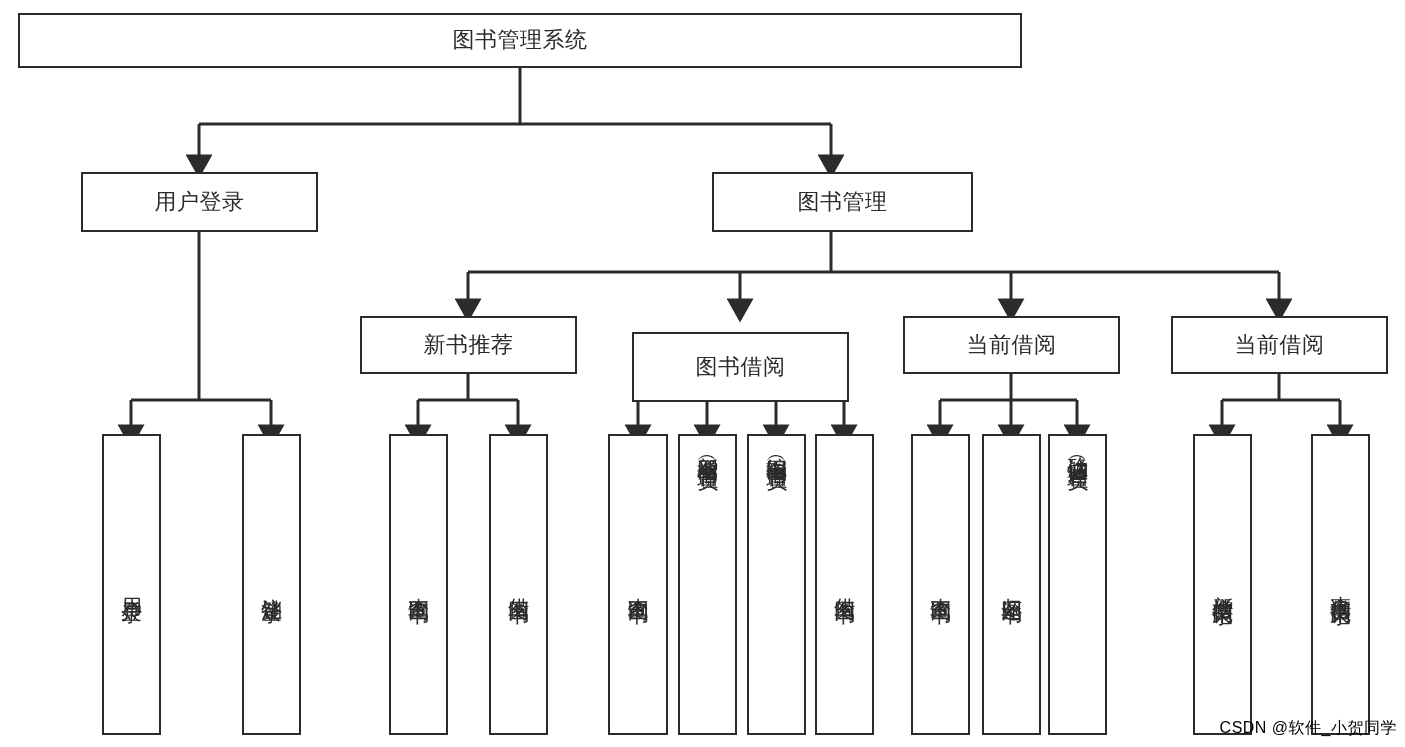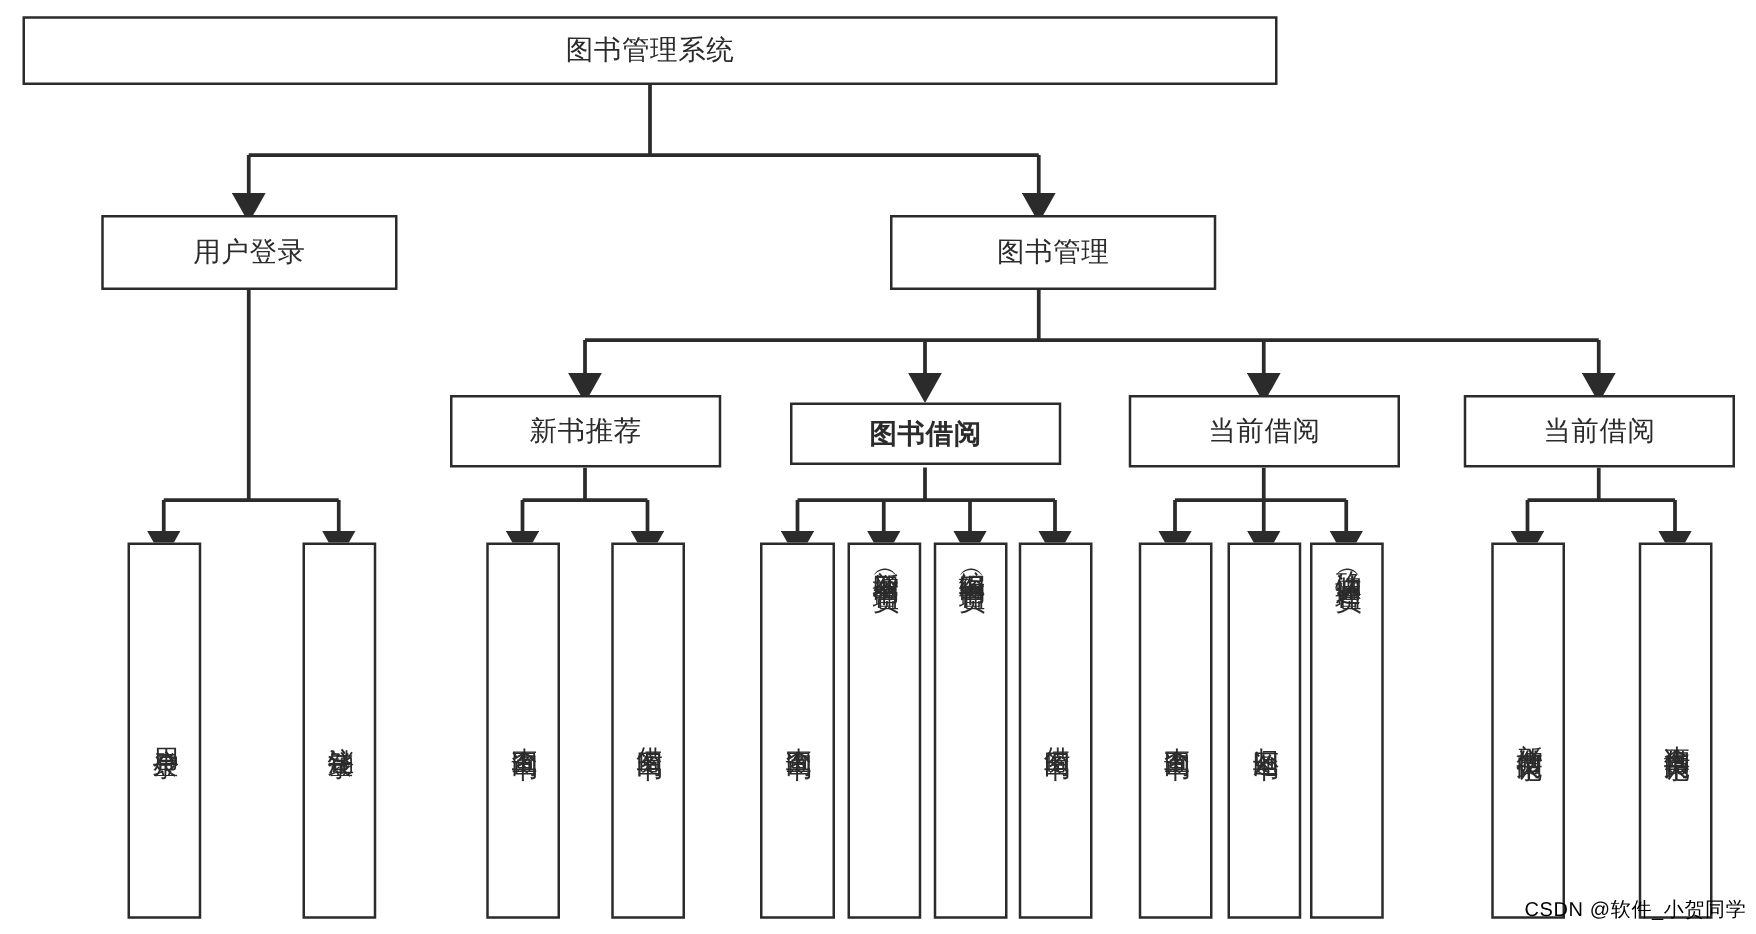--- a/index.html
+++ b/index.html
@@ -140,21 +140,21 @@
   </div>
 
   <div class="node horiz" style="left:712px; top:172px; width:261px; height:60px;">
     <span>图书管理</span>
   </div>
 
   <div class="node horiz" style="left:360px; top:316px; width:217px; height:58px;">
     <span>新书推荐</span>
   </div>
 
-  <div class="node horiz" style="left:632px; top:322px; width:217px; height:50px;font-weight:bold;">
+  <div class="node horiz" style="left:632px; top:332px; width:217px; height:70px;">
     <span>图书借阅</span>
   </div>
 
   <div class="node horiz" style="left:903px; top:316px; width:217px; height:58px;">
     <span>当前借阅</span>
   </div>
 
   <div class="node horiz" style="left:1171px; top:316px; width:217px; height:58px;">
     <span>当前借阅</span>
   </div>

